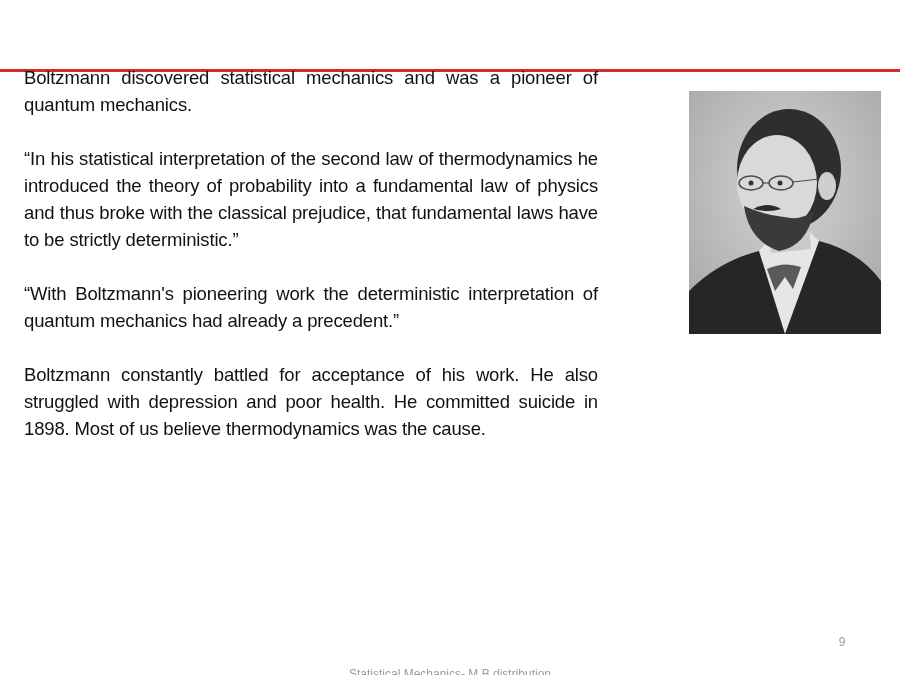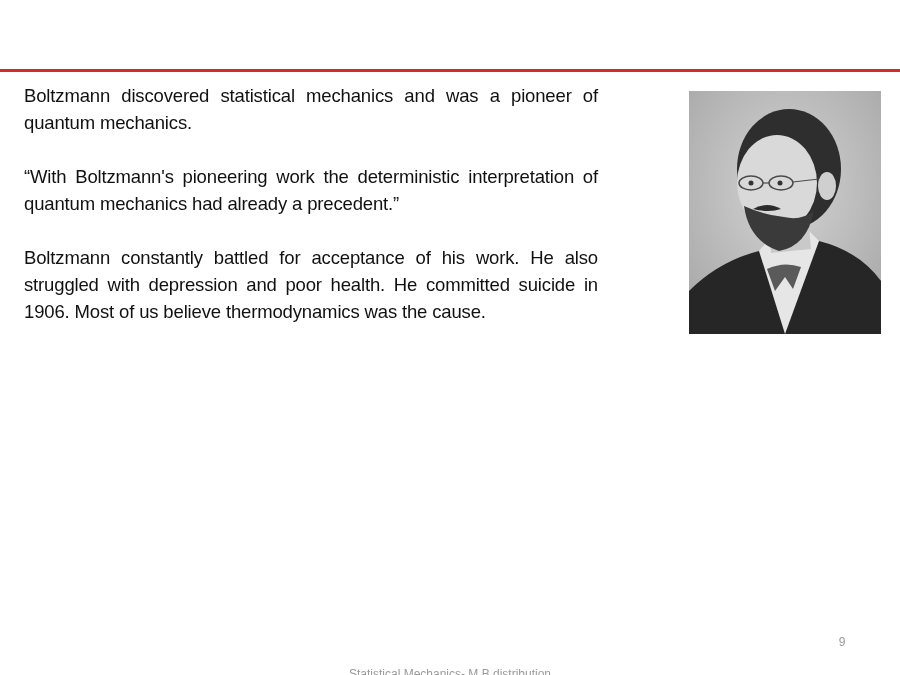--- a/index.html
+++ b/index.html
@@ -7,21 +7,21 @@
     width: 900px; height: 675px; position: relative; overflow: hidden;
     background: #ffffff;
     font-family: "Liberation Sans", "DejaVu Sans", sans-serif;
     color: #111111;
   }
   .rule {
     position: absolute; left: 0; top: 69px; width: 900px; height: 3px;
     background: #d42a2a;
   }
   .body-text {
-    position: absolute; left: 24px; top: 82px; width: 574px;
+    position: absolute; left: 24px; top: 64px; width: 574px;
   }
   .para {
     margin: 0 0 27px 0;
     font-size: 18.5px; line-height: 27px;
     text-align: justify; letter-spacing: -0.15px;
   }
   .portrait {
     position: absolute; left: 689px; top: 91px; width: 192px; height: 243px;
     background: #bdbdbd; overflow: hidden;
   }
@@ -35,22 +35,23 @@
     text-align: center; font-size: 12px; color: #9a9a9a;
   }
 </style>
 </head>
 <body>
 
 <div class="rule"></div>
 
 <div class="body-text">
   <p class="para">Boltzmann discovered statistical mechanics and was a pioneer of quantum mechanics.</p>
+  <p class="para">“In his statistical interpretation of the second law of thermodynamics he introduced the theory of probability into a fundamental law of physics and thus broke with the classical prejudice, that fundamental laws have to be strictly deterministic.”</p>
   <p class="para">“With Boltzmann's pioneering work the deterministic interpretation of quantum mechanics had already a precedent.”</p>
-  <p class="para">Boltzmann constantly battled for acceptance of his work.  He also struggled with depression and poor health.  He committed suicide in 1906.  Most of us believe thermodynamics was the cause.</p>
+  <p class="para">Boltzmann constantly battled for acceptance of his work.  He also struggled with depression and poor health.  He committed suicide in 1898.  Most of us believe thermodynamics was the cause.</p>
 </div>
 
 <div class="portrait" title="Black-and-white portrait photograph of Ludwig Boltzmann as a young bearded man with glasses">
   <svg width="192" height="243" viewBox="0 0 192 243">
     <defs>
       <radialGradient id="bg" cx="50%" cy="40%" r="70%">
         <stop offset="0%" stop-color="#d4d4d4"></stop>
         <stop offset="100%" stop-color="#a8a8a8"></stop>
       </radialGradient>
     </defs>

